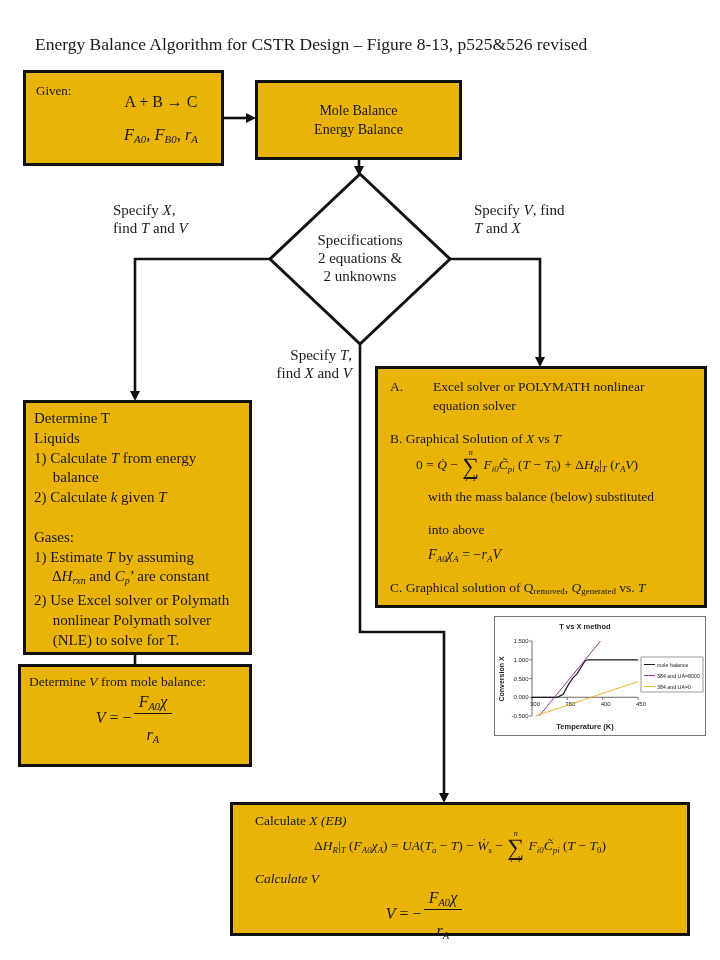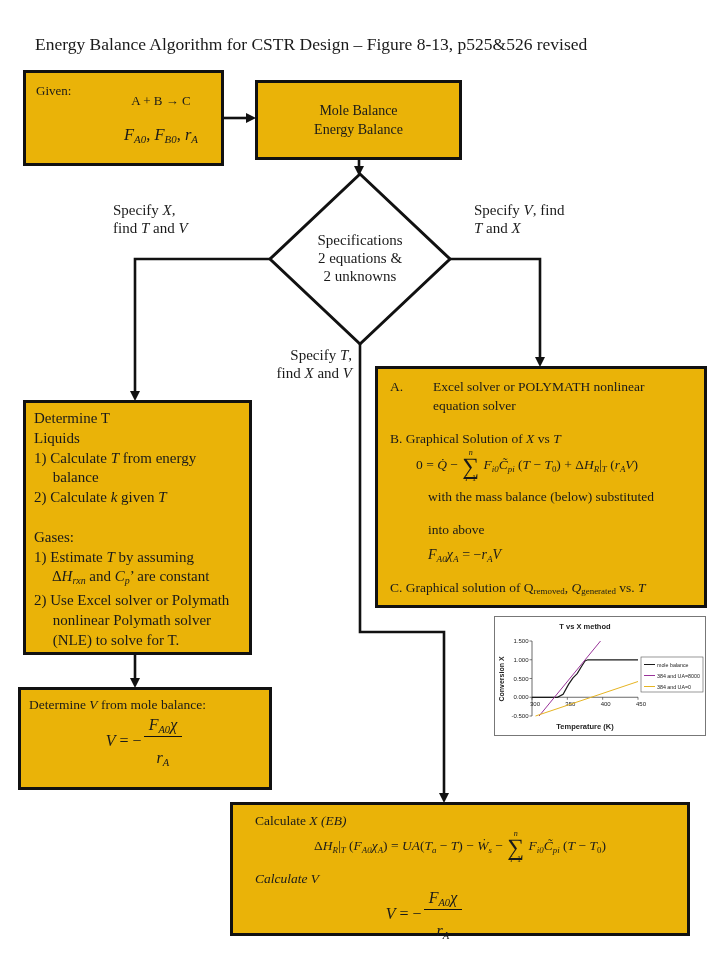--- a/index.html
+++ b/index.html
@@ -15,21 +15,21 @@
   .lbl .tline{line-height:17.5px;}
   .ctr .tline{text-align:center;}
   .sum{display:inline-flex;flex-direction:column;align-items:center;vertical-align:middle;line-height:.85;margin:0 1px;}
   .sum-t,.sum-b{font-size:60%;}
   .sum-s{font-size:175%;line-height:.8;}
   .frac{display:inline-flex;flex-direction:column;align-items:center;vertical-align:middle;margin:0 2px;line-height:1.05;gap:12px;}
   .fr-n{border-bottom:1.3px solid #111;padding:0 5px 1px;}
   .fr-d{padding-top:1px;}
   
   .given-label{position:absolute;left:10px;top:10px;font-size:13px;}
-  .given-rxn{position:absolute;left:60px;top:20px;width:150px;text-align:center;font-size:13px;}
+  .given-rxn{position:absolute;left:60px;top:20px;width:150px;text-align:center;font-size:16px;}
   .given-feeds{position:absolute;left:60px;top:52px;width:150px;text-align:center;font-size:16.5px;}
   
   .balance-box{display:flex;flex-direction:column;align-items:center;justify-content:center;}
   .balance-box .tline{line-height:19.5px;font-size:14px;text-align:center;}
   
   .diamond-text{position:absolute;left:270px;top:231px;width:180px;text-align:center;}
   .diamond-text .tline{line-height:18px;}
   
   .det-t{padding:6px 8px;}
   
@@ -125,21 +125,21 @@
         <div class="tline">&nbsp;</div>
         <div class="tline"><span>Gases:</span></div>
         <div class="tline"><span>1) Estimate </span><span class="it">T</span><span> by assuming</span></div>
         <div class="tline"><span>     Δ</span><span class="it">H</span><span class="it sb">rxn</span><span> and </span><span class="it">C</span><span class="it sb">p</span><span>’ are constant</span></div>
         <div class="tline"><span>2) Use Excel solver or Polymath</span></div>
         <div class="tline"><span>     nonlinear Polymath solver</span></div>
         <div class="tline"><span>     (NLE) to solve for T.</span></div>
       </div>
   </div>
 
-  <div class="box" style="left:18px;top:687px;width:254px;height:103px;">
+  <div class="box" style="left:18px;top:664px;width:234px;height:103px;">
     <div class="det-v-title"><span>Determine </span><span class="it">V</span><span> from mole balance:</span></div>
     <div class="det-v-eq"><span class="it">V</span><span> = −</span><span class="frac">
           <span class="fr-n"><span class="it">F</span><span class="it sb">A0</span><span class="it">χ</span></span>
           <span class="fr-d"><span class="it">r</span><span class="it sb">A</span></span>
         </span></div>
   </div>
 
   <div class="box abc" style="left:375px;top:366px;width:332px;height:242px;">
     <div class="abc-row-a">
       <span class="abc-a-label ln">A.</span>

